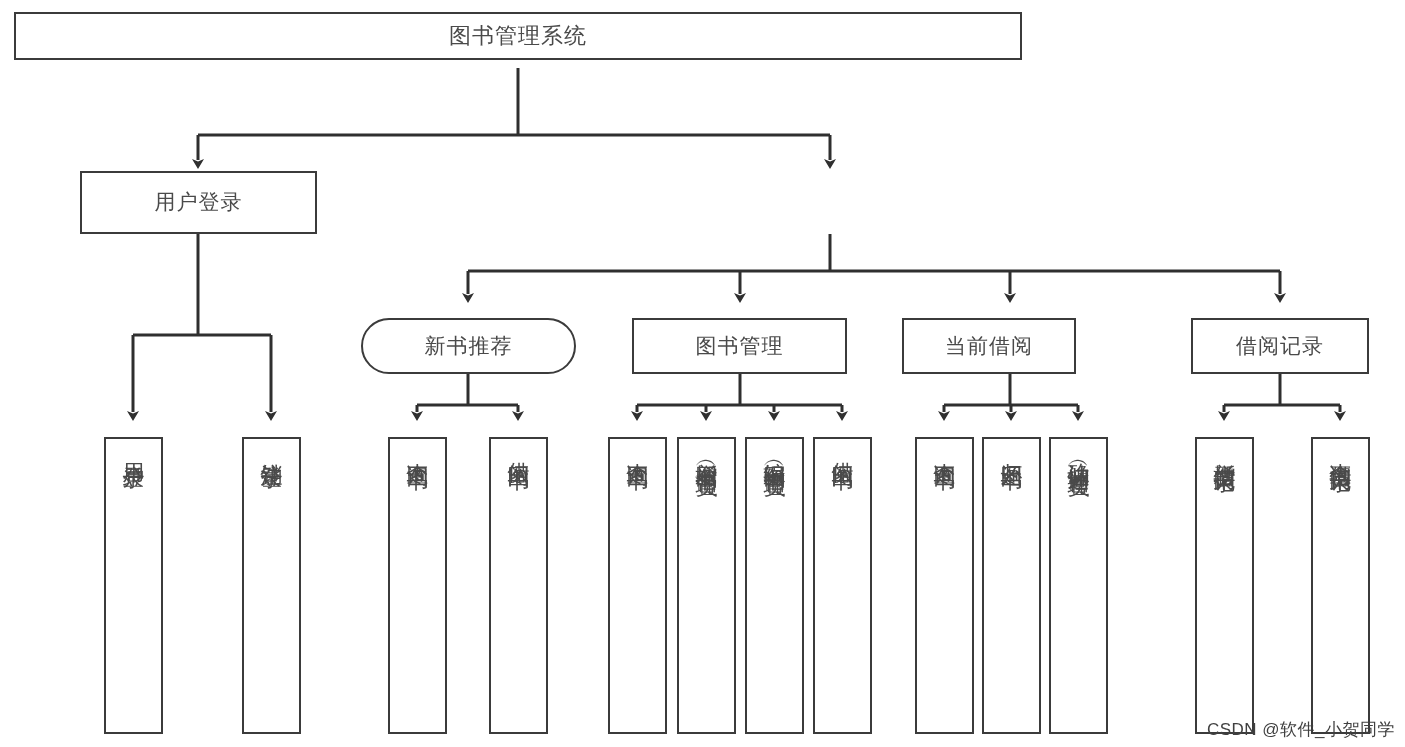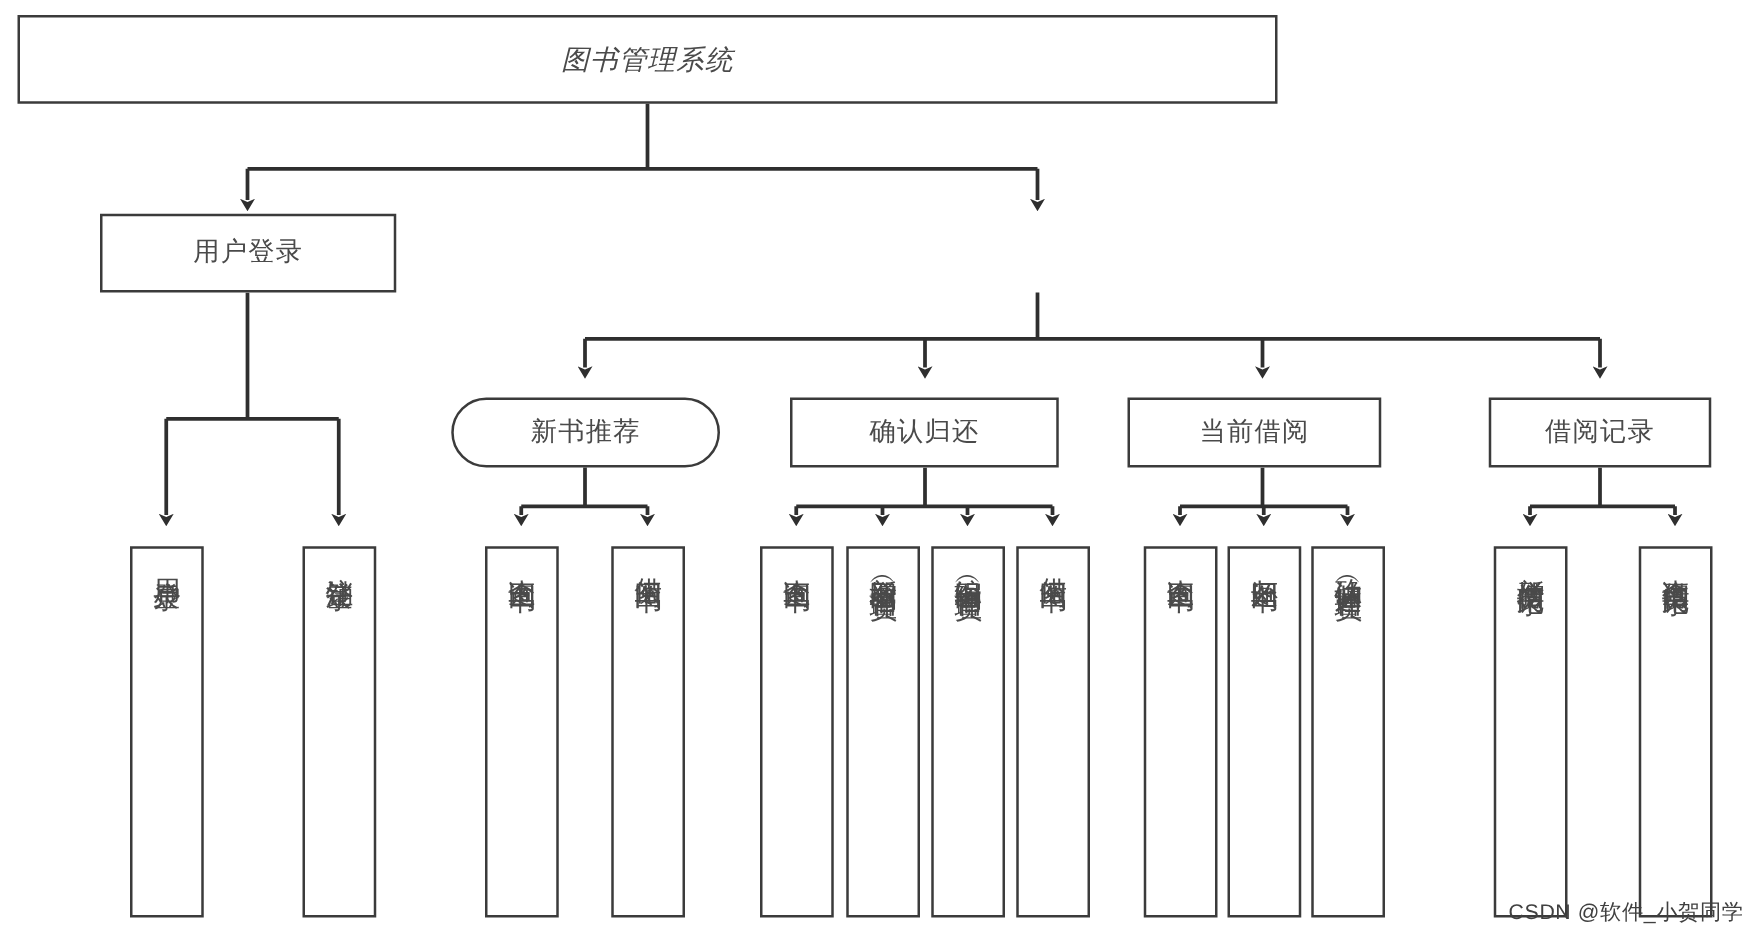--- a/index.html
+++ b/index.html
@@ -118,35 +118,35 @@
       <path d="M1011,405 L1011,412" marker-end="url(#arrow)"></path>
       <path d="M1078,405 L1078,412" marker-end="url(#arrow)"></path>
 
       <path d="M1280,374 L1280,405"></path>
       <path d="M1224,405 L1340,405"></path>
       <path d="M1224,405 L1224,412" marker-end="url(#arrow)"></path>
       <path d="M1340,405 L1340,412" marker-end="url(#arrow)"></path>
     </g>
   </svg>
 
-  <div class="node horiz root" style="left:14px; top:12px; width:1008px; height:71px;font-style:italic;">
+  <div class="node horiz root" style="left:14px; top:12px; width:1008px; height:48px;">
     <span class="label">图书管理系统</span>
   </div>
 
   <div class="node horiz" style="left:80px; top:171px; width:237px; height:63px;">
     <span class="label">用户登录</span>
   </div>
 
   <div class="node horiz" style="left:361px; top:318px; width:215px; height:56px;border-radius:28px;">
     <span class="label">新书推荐</span>
   </div>
   <div class="node horiz" style="left:632px; top:318px; width:215px; height:56px;">
-    <span class="label">确认归还</span>
+    <span class="label">图书管理</span>
   </div>
-  <div class="node horiz" style="left:902px; top:318px; width:203px; height:56px;">
+  <div class="node horiz" style="left:902px; top:318px; width:174px; height:56px;">
     <span class="label">当前借阅</span>
   </div>
   <div class="node horiz" style="left:1191px; top:318px; width:178px; height:56px;">
     <span class="label">借阅记录</span>
   </div>
 
   <div class="node vert" style="left:104px; top:437px; width:59px; height:297px;">
     <span class="label">用户登录</span>
   </div>
   <div class="node vert" style="left:242px; top:437px; width:59px; height:297px;">

